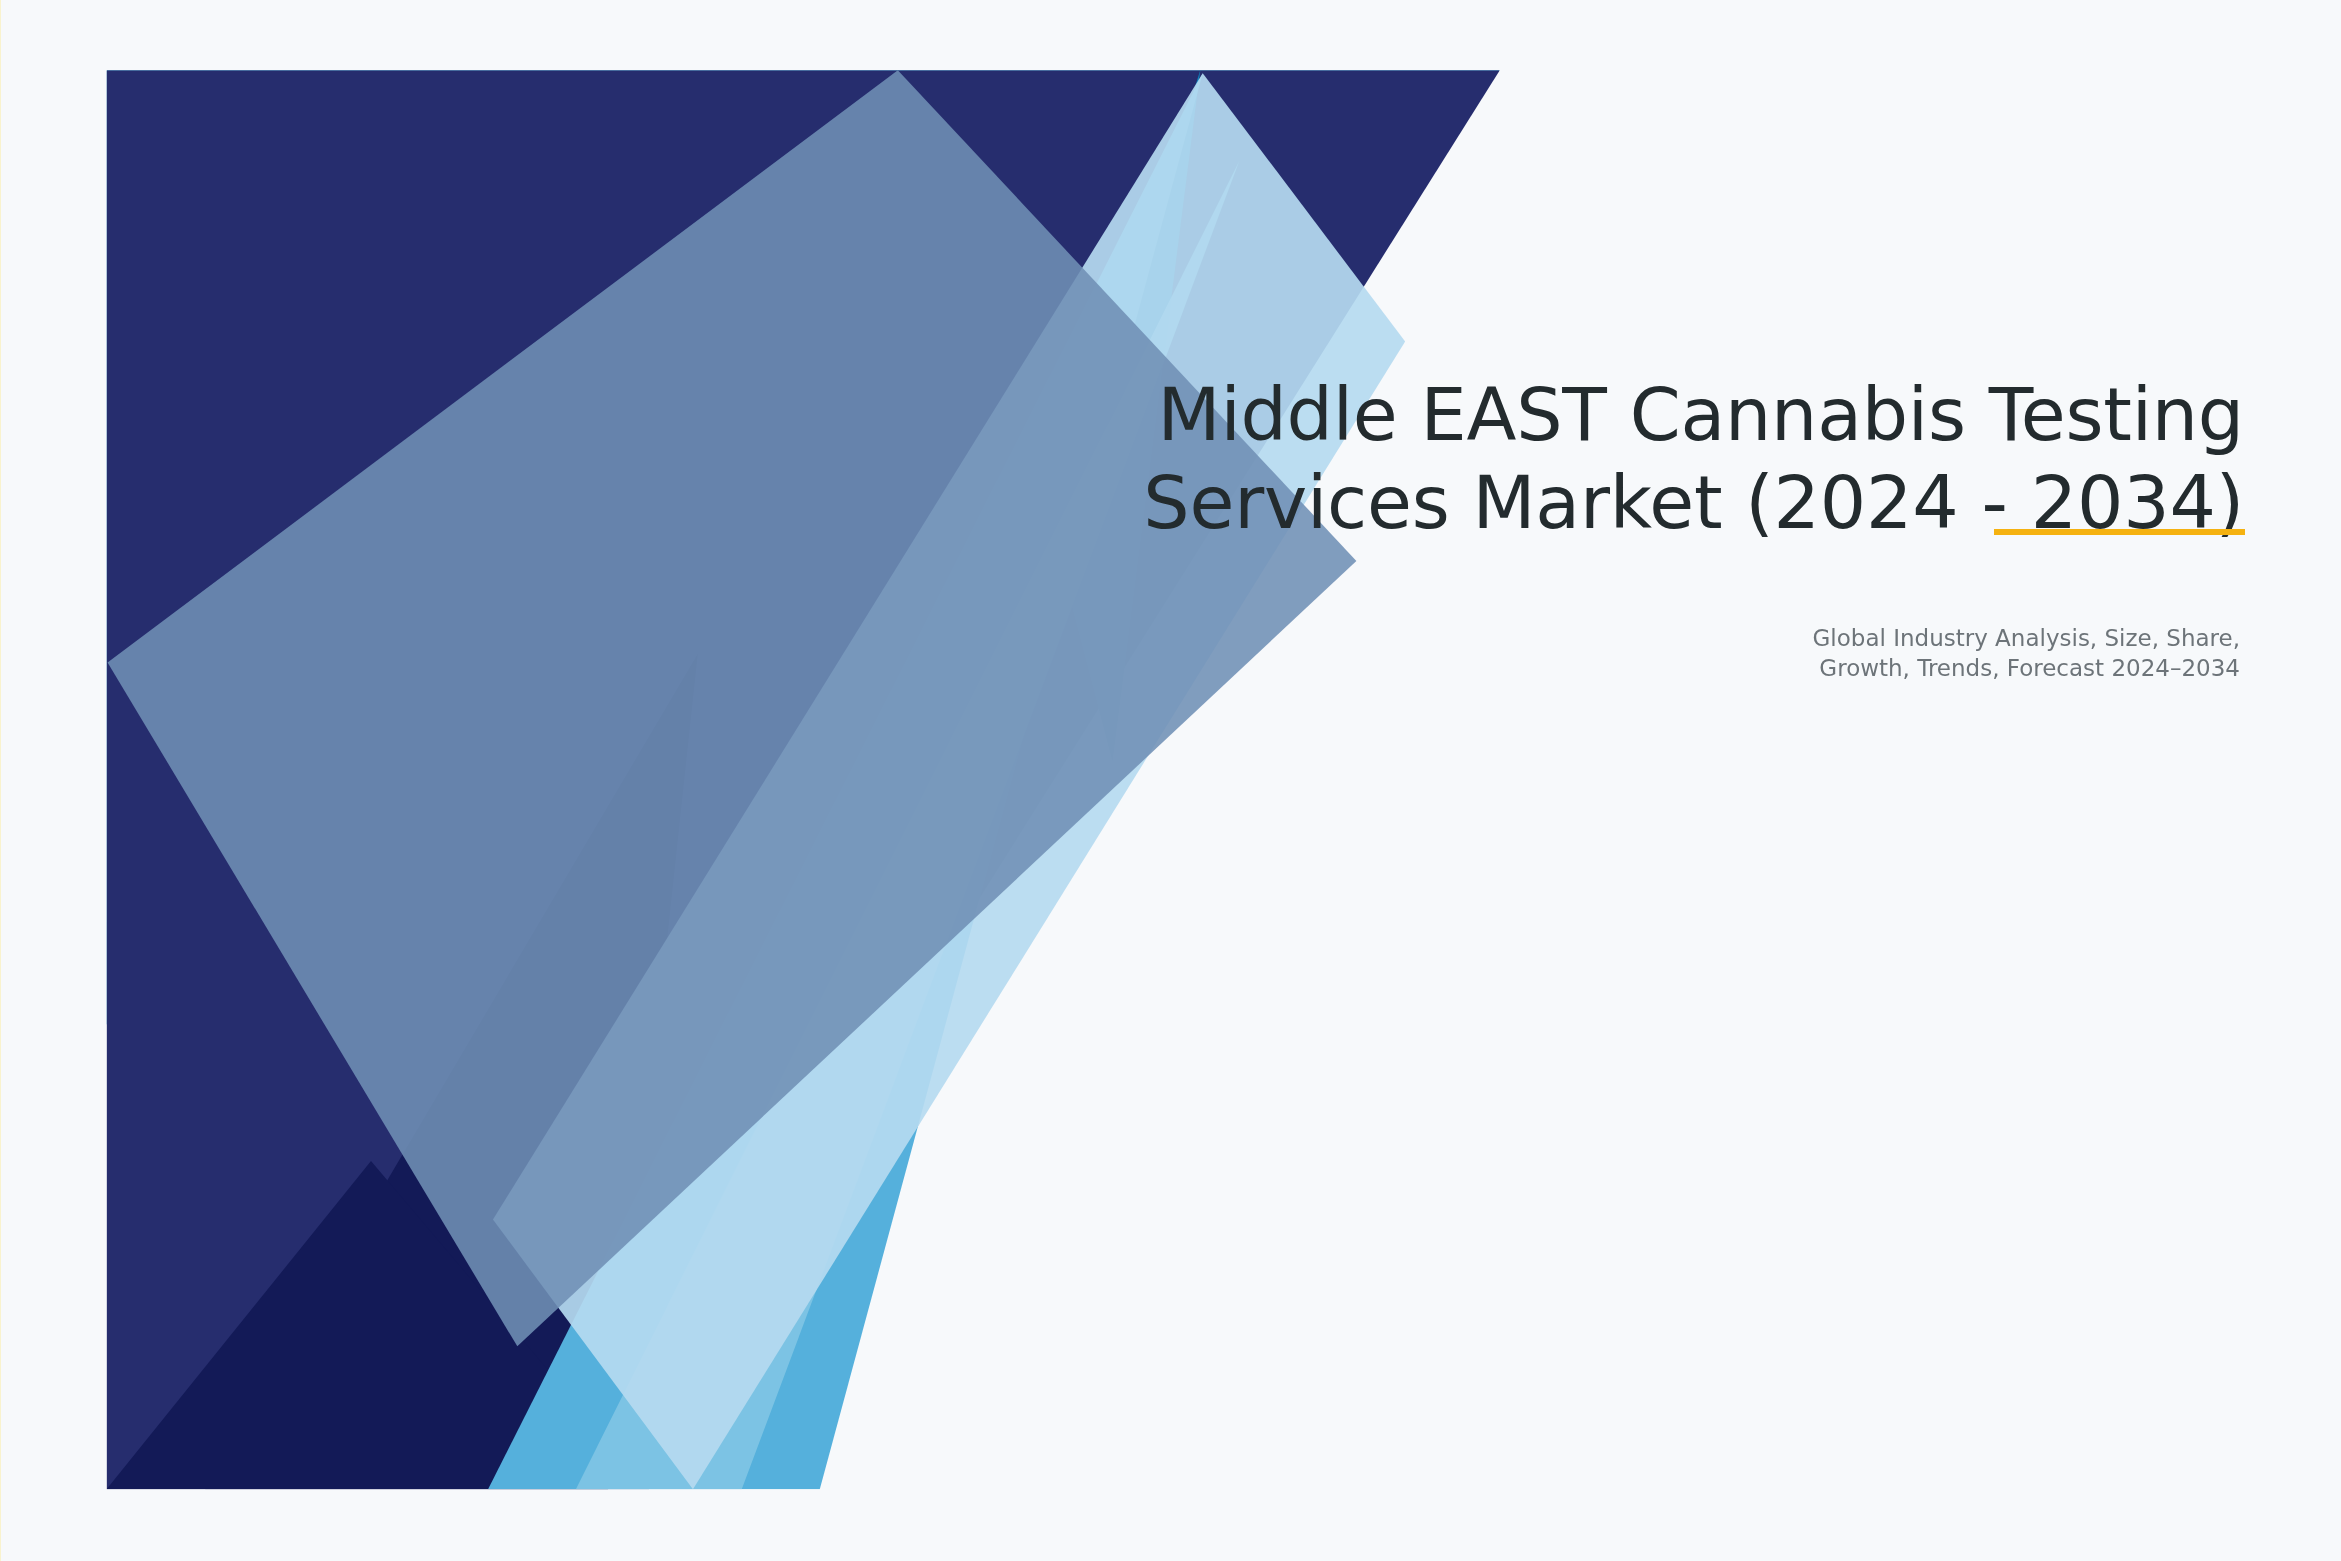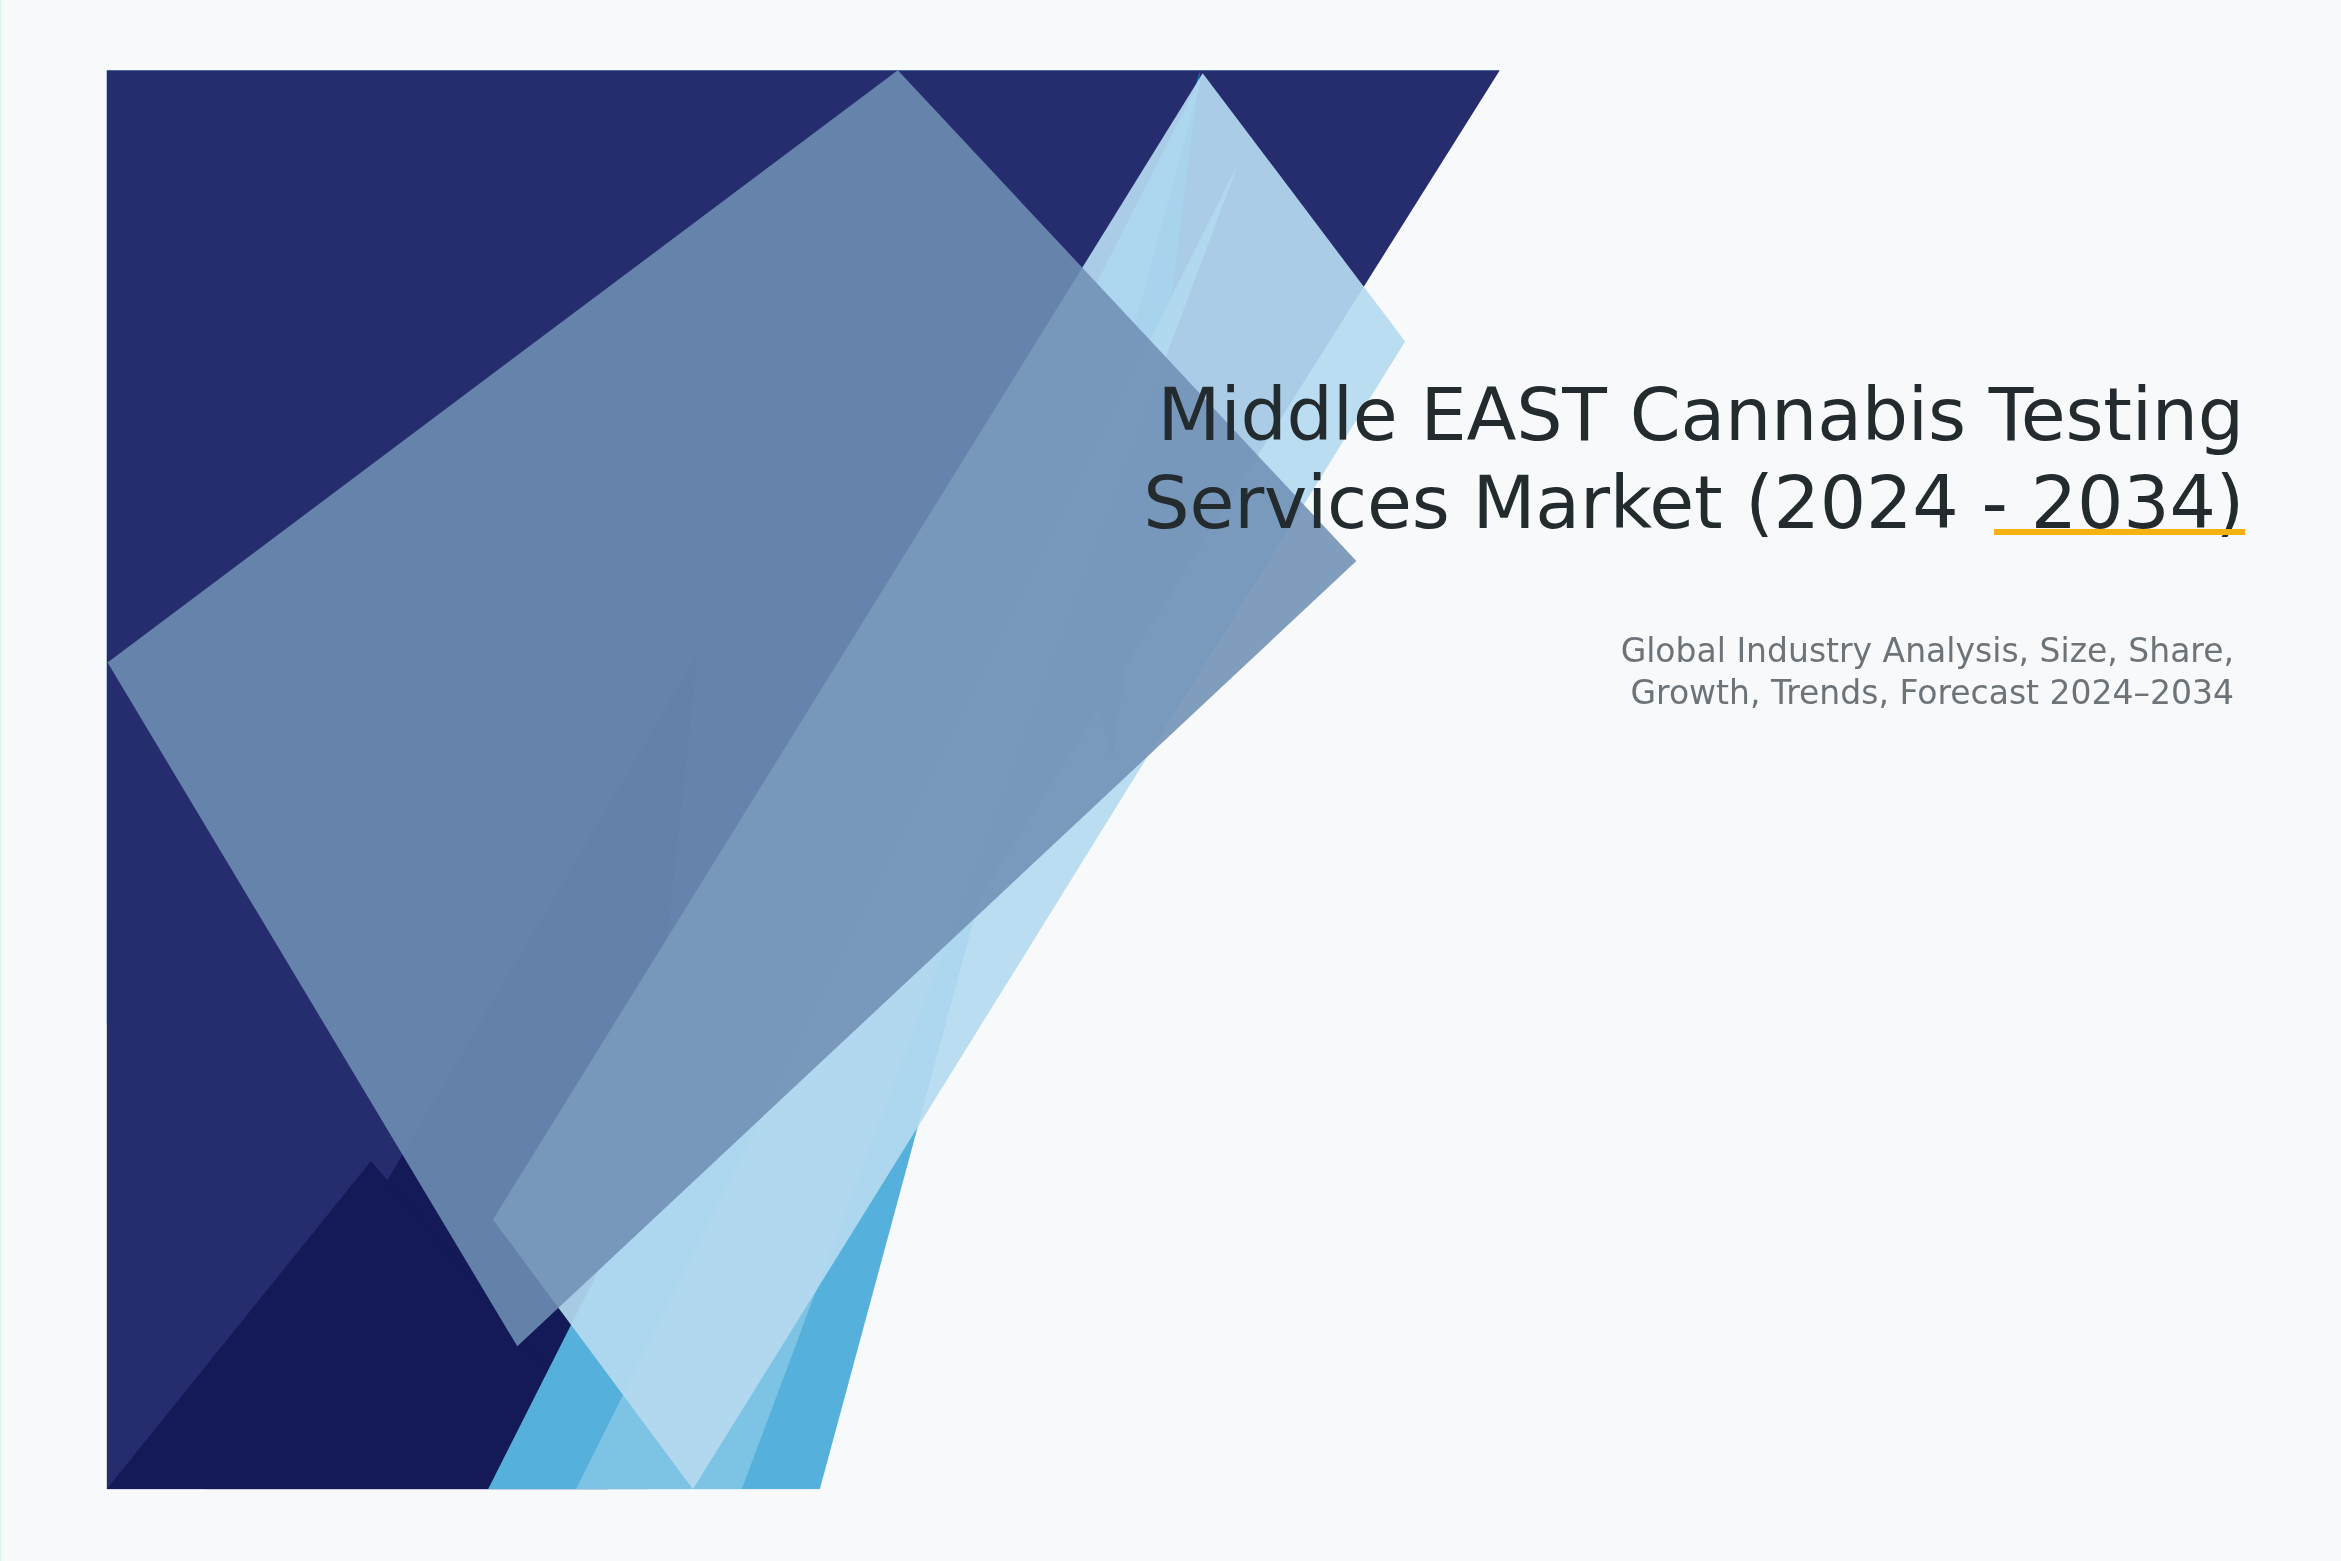--- a/index.html
+++ b/index.html
@@ -11,21 +11,21 @@
     height: 1561px;
     background: #f7f9fb;
     font-family: "DejaVu Sans", "Liberation Sans", sans-serif;
     overflow: hidden;
   }
 
   #cover {
     position: relative;
     width: 1952px;
     height: 1561px;
-    background: #86efac;
+    background: #fde047;
   }
 
   
   #artwork {
     position: absolute;
     left: 0;
     top: 0;
     width: 2342px;
     height: 1561px;
   }
@@ -60,23 +60,23 @@
   #accent-rule {
     position: absolute;
     left: 1994px;
     top: 529px;
     width: 251px;
     height: 6.3px;
     background: #f5b211;
   }
 
   #subtitle {
-    margin: 10px;
+    margin: 4px;
     padding-top: 74px;
-    font-size: 33px;
+    font-size: 23px;
     line-height: 1.28;
     font-weight: 400;
     color: #6d7479;
     text-align: right;
     white-space: pre-line;
   }
 </style>
 </head>
 <body>
 

